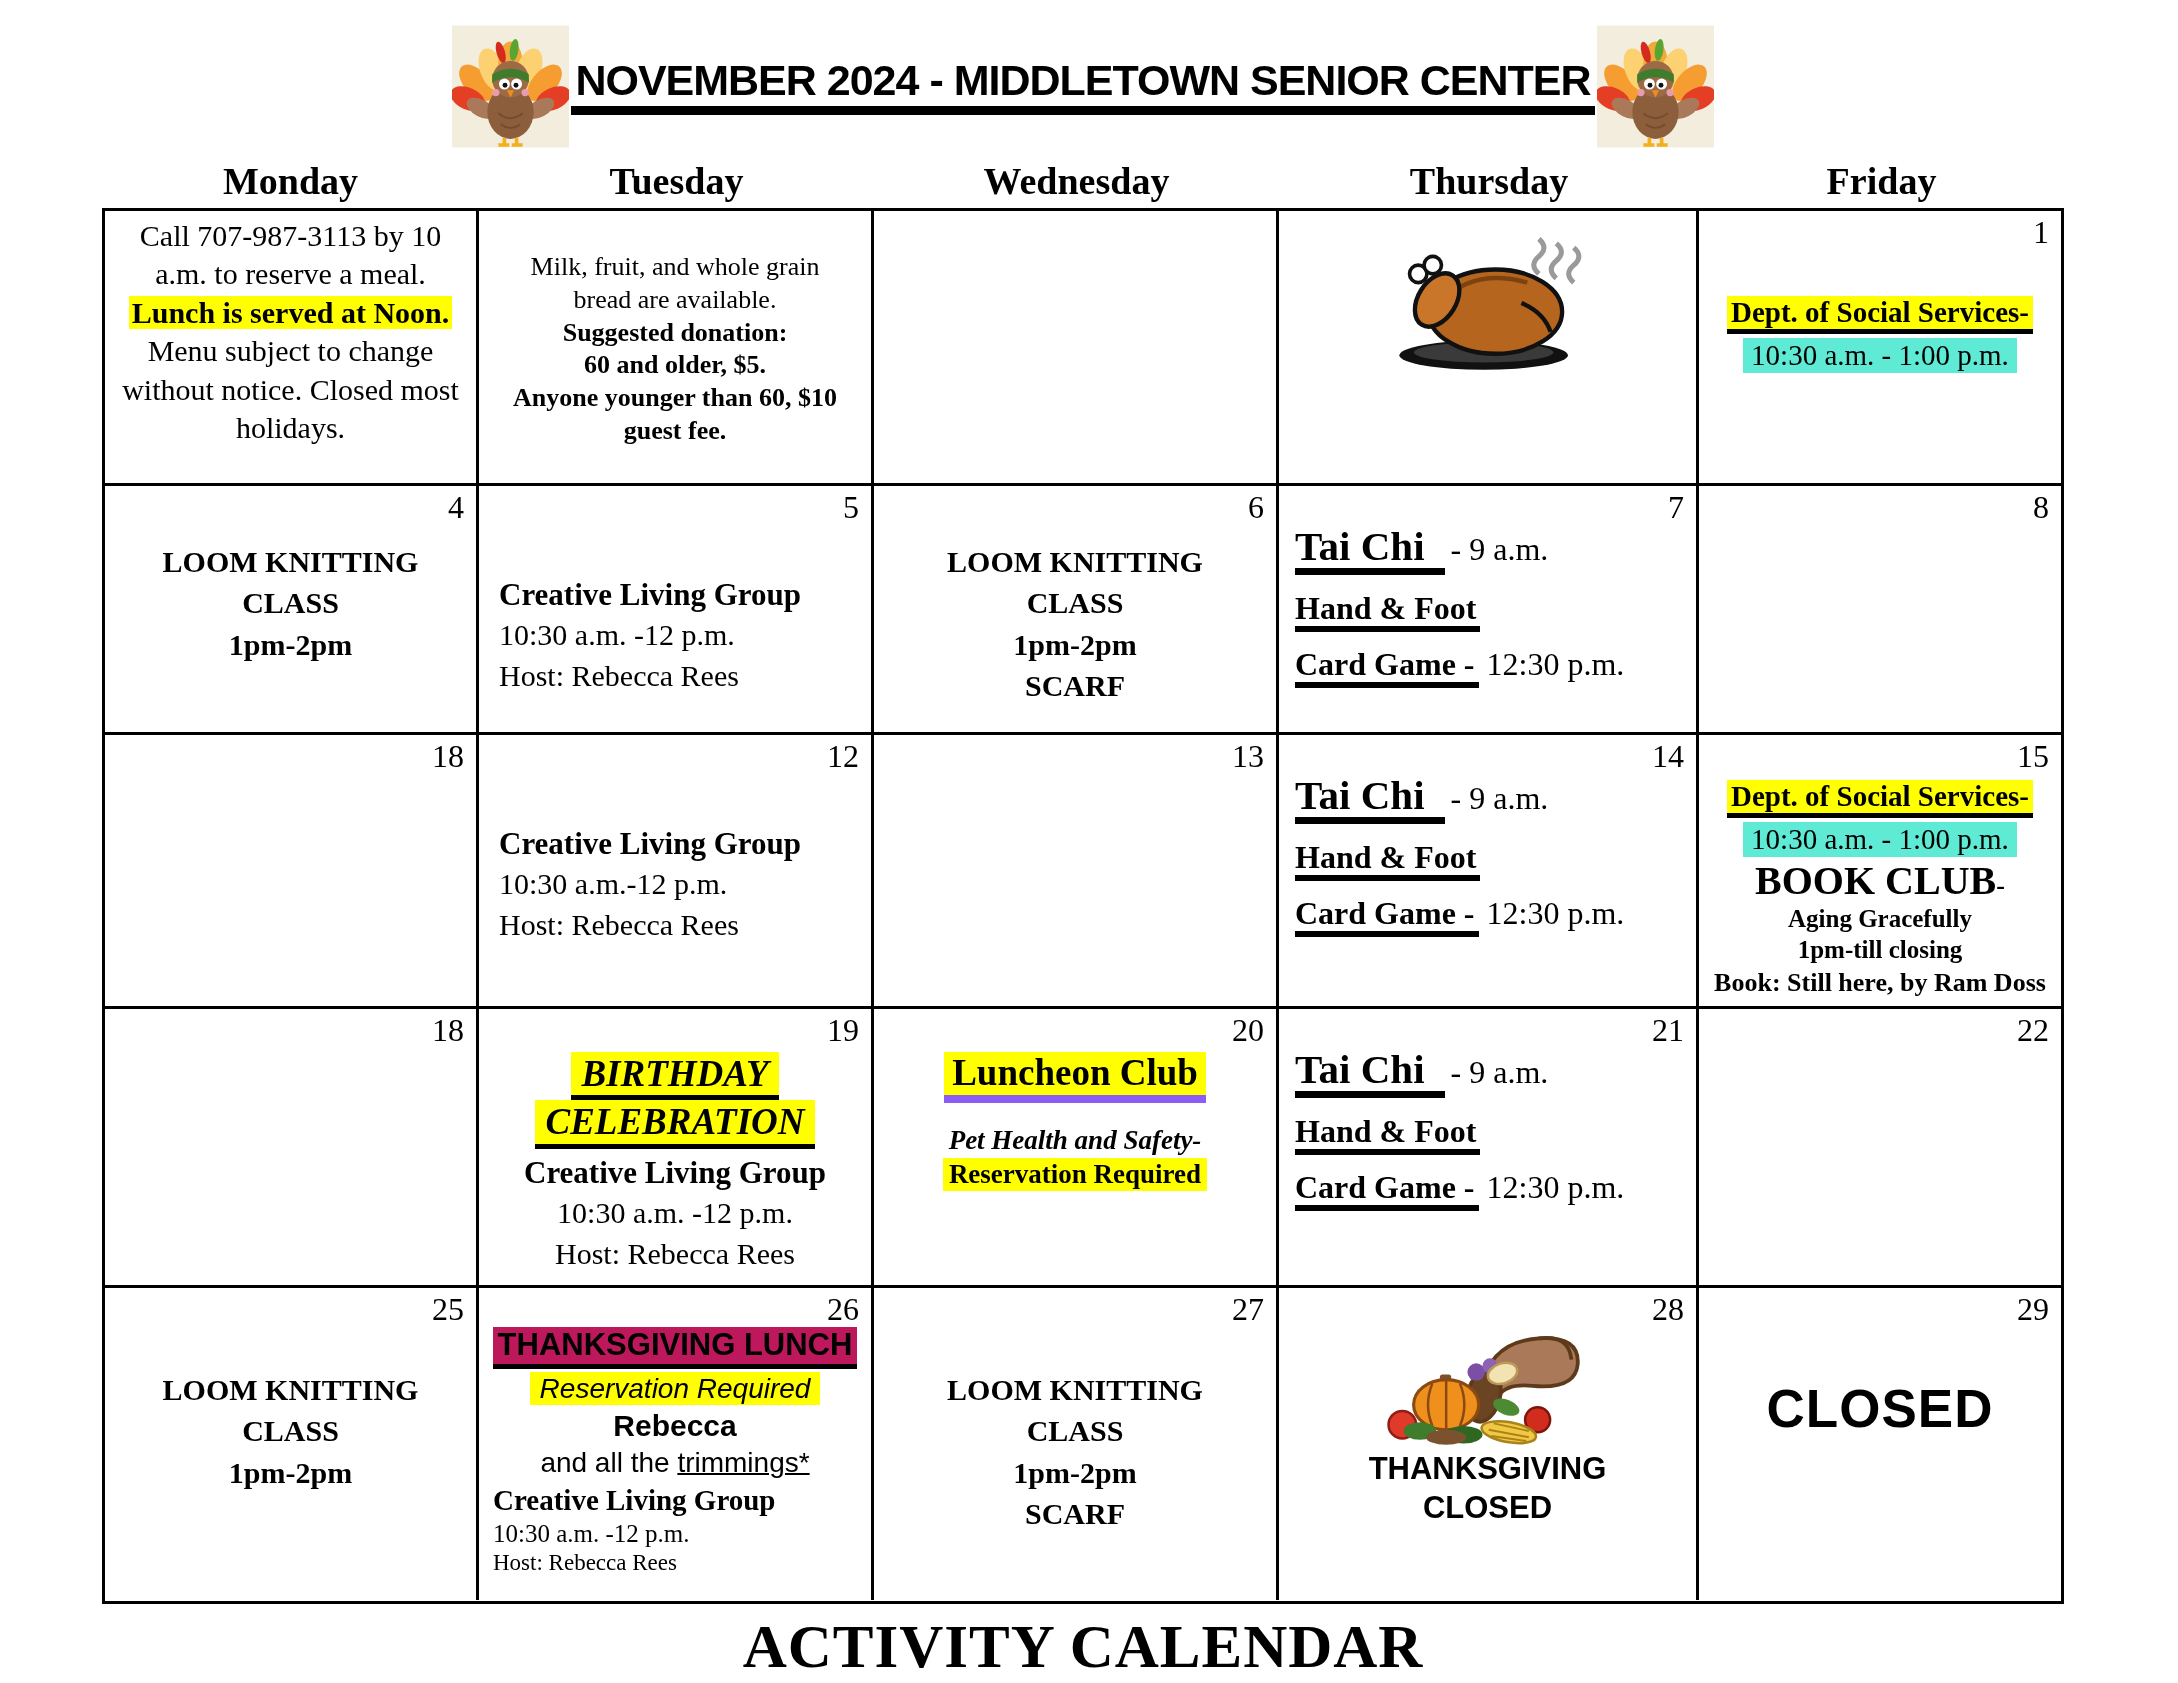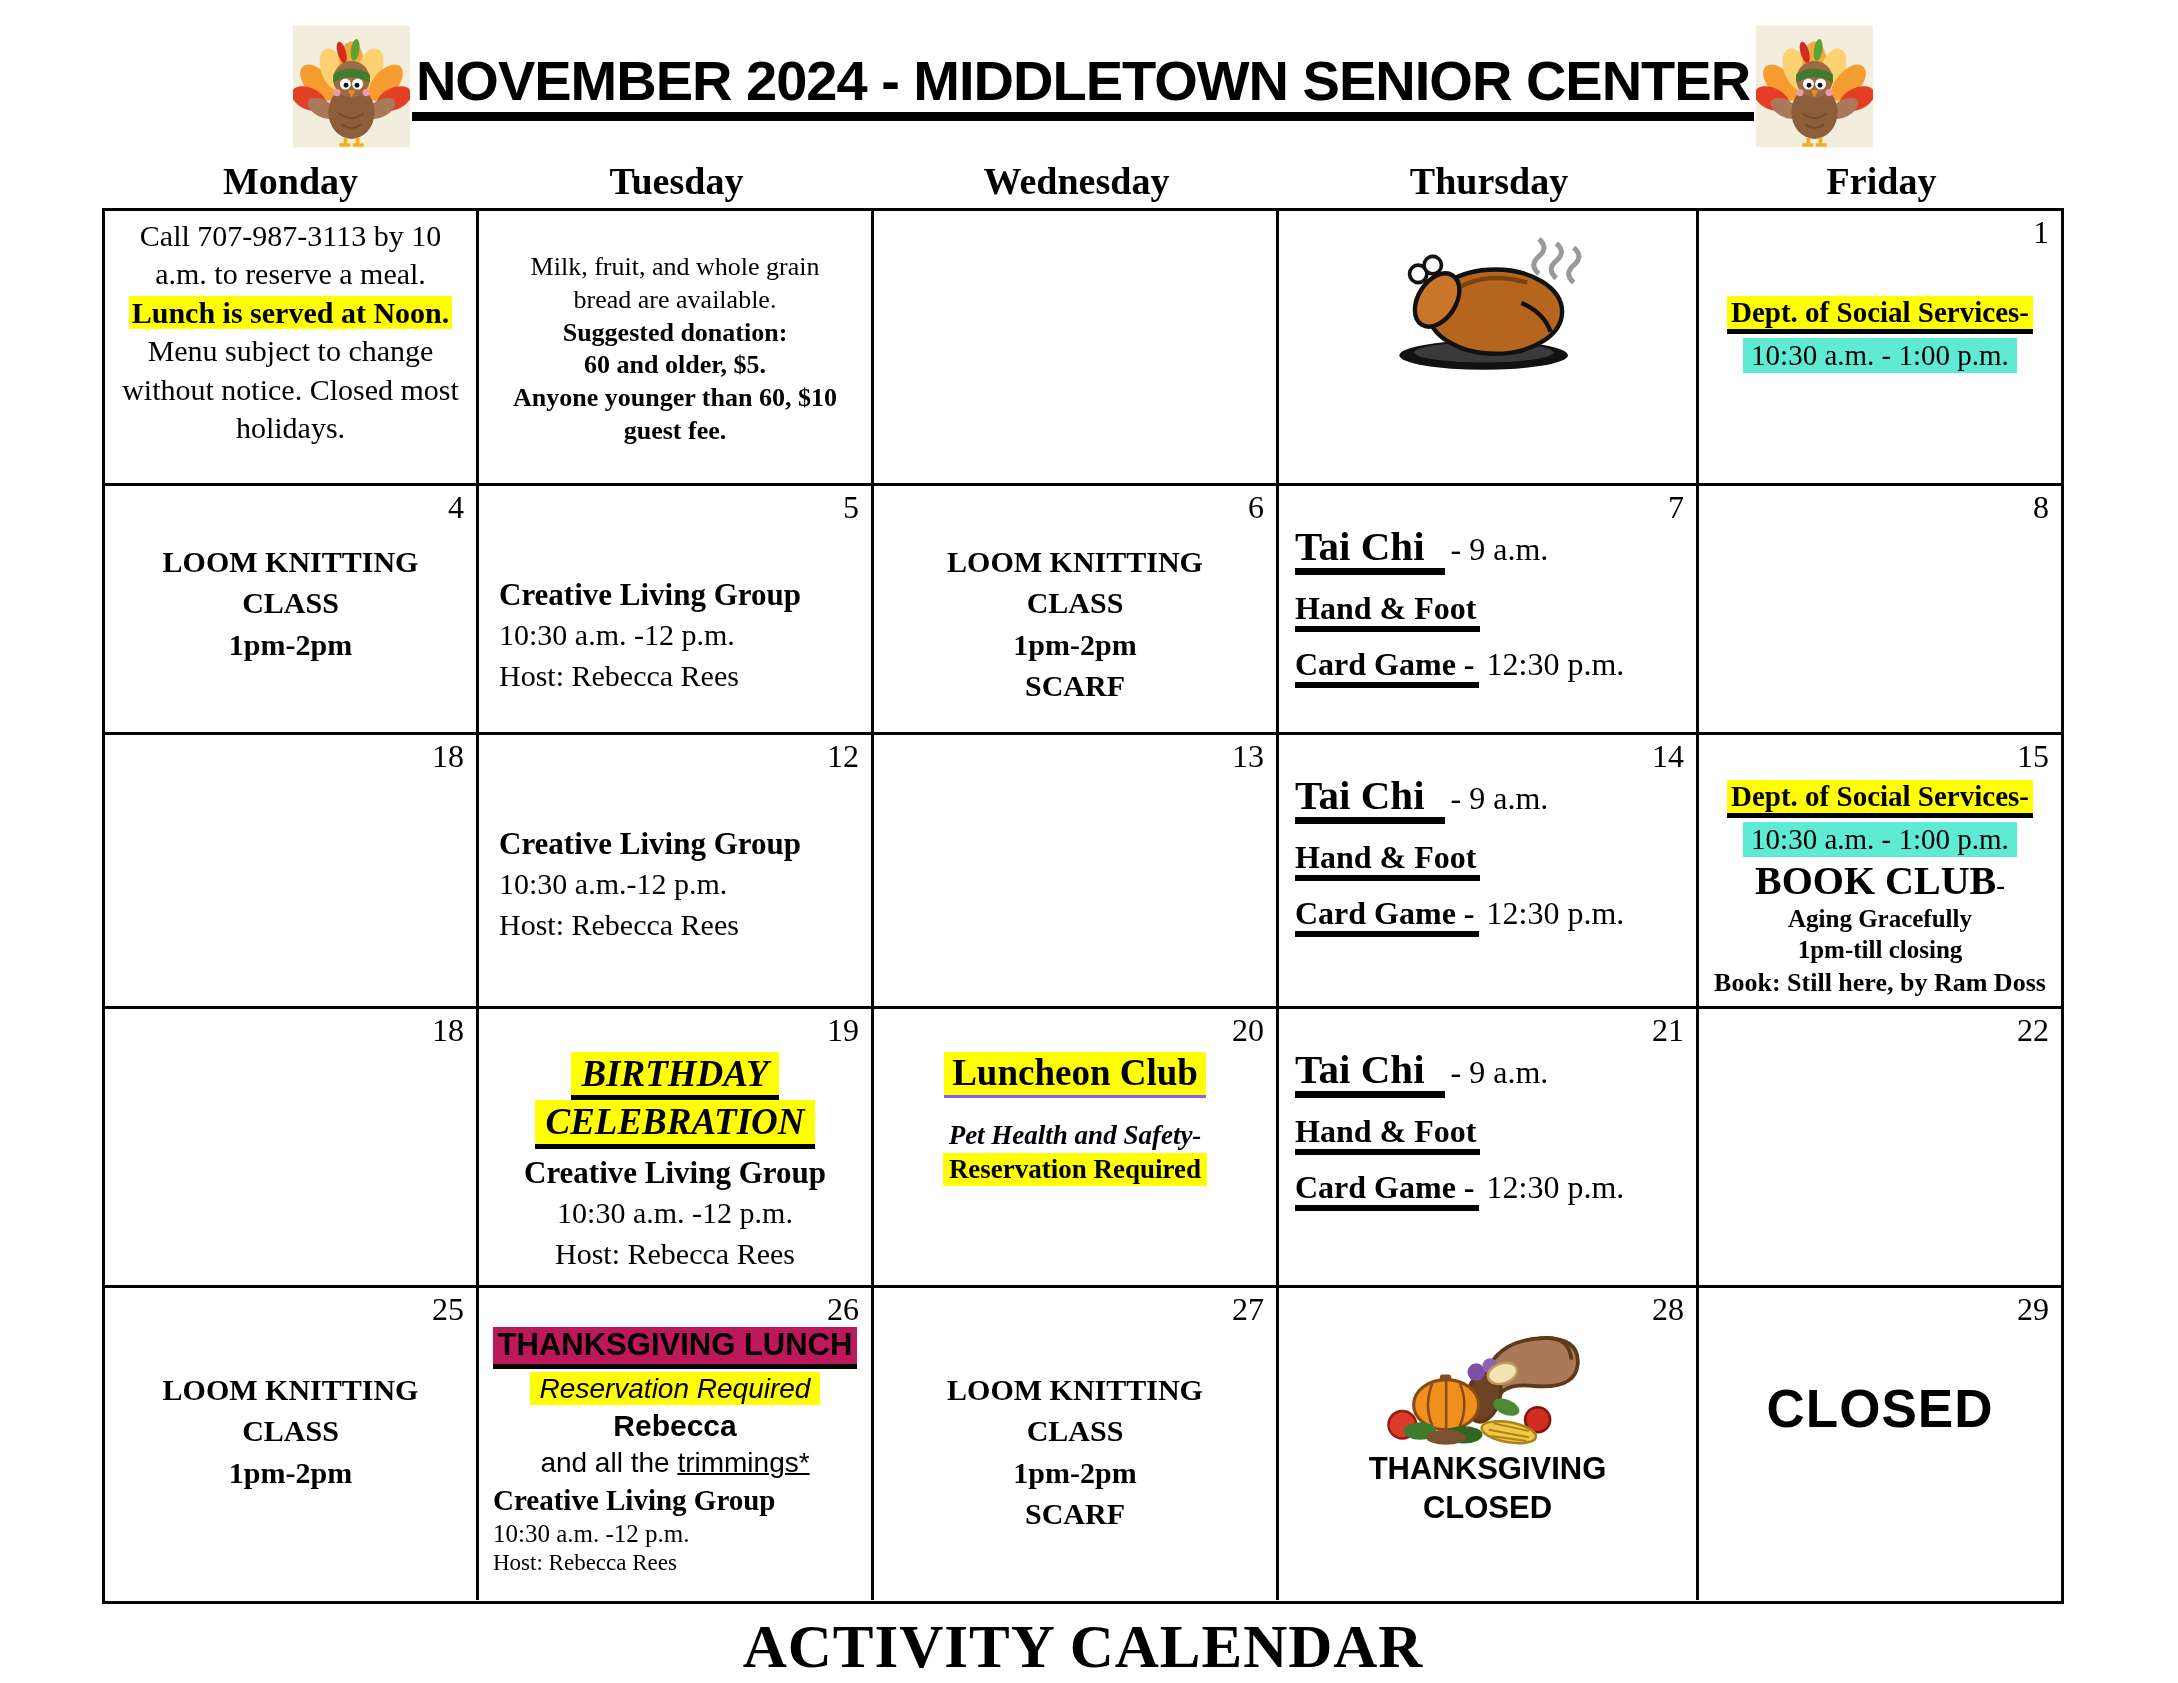--- a/index.html
+++ b/index.html
@@ -3,21 +3,21 @@
 <meta charset="utf-8">
 <style>
   html,body{margin:0;padding:0;background:#fff;}
   .page{position:relative;width:2178px;height:1683px;background:#ffffff;color:#000;
         font-family:"Liberation Serif",serif;overflow:hidden;}
 
   
   .header{position:absolute;top:12px;left:102px;width:1962px;height:149px;
           display:flex;align-items:center;justify-content:center;gap:2px;}
   .turkey-img{width:117px;height:123px;flex:0 0 auto;}
-  .main-title{font-family:"Liberation Sans",sans-serif;font-weight:bold;font-size:56px;
+  .main-title{font-family:"Liberation Sans",sans-serif;font-weight:bold;font-size:43px;
               line-height:1.05;white-space:nowrap;border-bottom:9px solid #000;
               padding:0 4px 2px 4px;letter-spacing:-1px;}
 
   
   .dayrow{position:absolute;top:156px;left:102px;width:1962px;display:grid;
           grid-template-columns:377px 395px 405px 420px 365px;}
   .dayname{text-align:center;font-weight:bold;font-size:38px;line-height:50px;}
 
   
   .grid{position:absolute;top:208px;left:102px;width:1962px;height:1396px;
@@ -76,21 +76,21 @@
   .bday-banner{text-align:center;margin-top:4px;line-height:1.0;}
   .bday{display:inline-block;font-weight:bold;font-style:italic;font-size:37px;
         background:#ffff00;border-bottom:5px solid #000;padding:1px 10px;line-height:1.12;}
   .clg2{text-align:center;margin-top:4px;}
   .clg2 .g{font-weight:bold;font-size:31px;line-height:1.3;}
   .clg2 .t,.clg2 .h{font-size:30px;line-height:1.35;}
 
   
   .lunch-block{text-align:center;margin-top:4px;}
   .lc-title{display:inline-block;font-weight:bold;font-size:37px;background:#ffff00;
-            border-bottom:3px solid #8b5cf6;padding:0 8px;line-height:1.15;}
+            border-bottom:8px solid #8b5cf6;padding:0 8px;line-height:1.15;}
   .lc-topic{font-weight:bold;font-size:27px;line-height:1.3;margin-top:20px;font-style:italic;}
   .lc-res{display:inline-block;font-weight:bold;font-size:27px;background:#ffff00;
           padding:0 6px;line-height:1.25;}
 
   
   .tl{ text-align:center;margin-top:0px;}
   .tl1{display:inline-block;font-family:"Liberation Sans",sans-serif;font-weight:bold;
        font-size:31px;background:#be185d;border-bottom:5px solid #000;padding:0 5px;line-height:1.18;}
   .tl2{display:inline-block;font-family:"Liberation Sans",sans-serif;font-style:italic;
        font-size:28px;background:#ffff00;padding:0 10px;line-height:1.2;margin-top:3px;}

